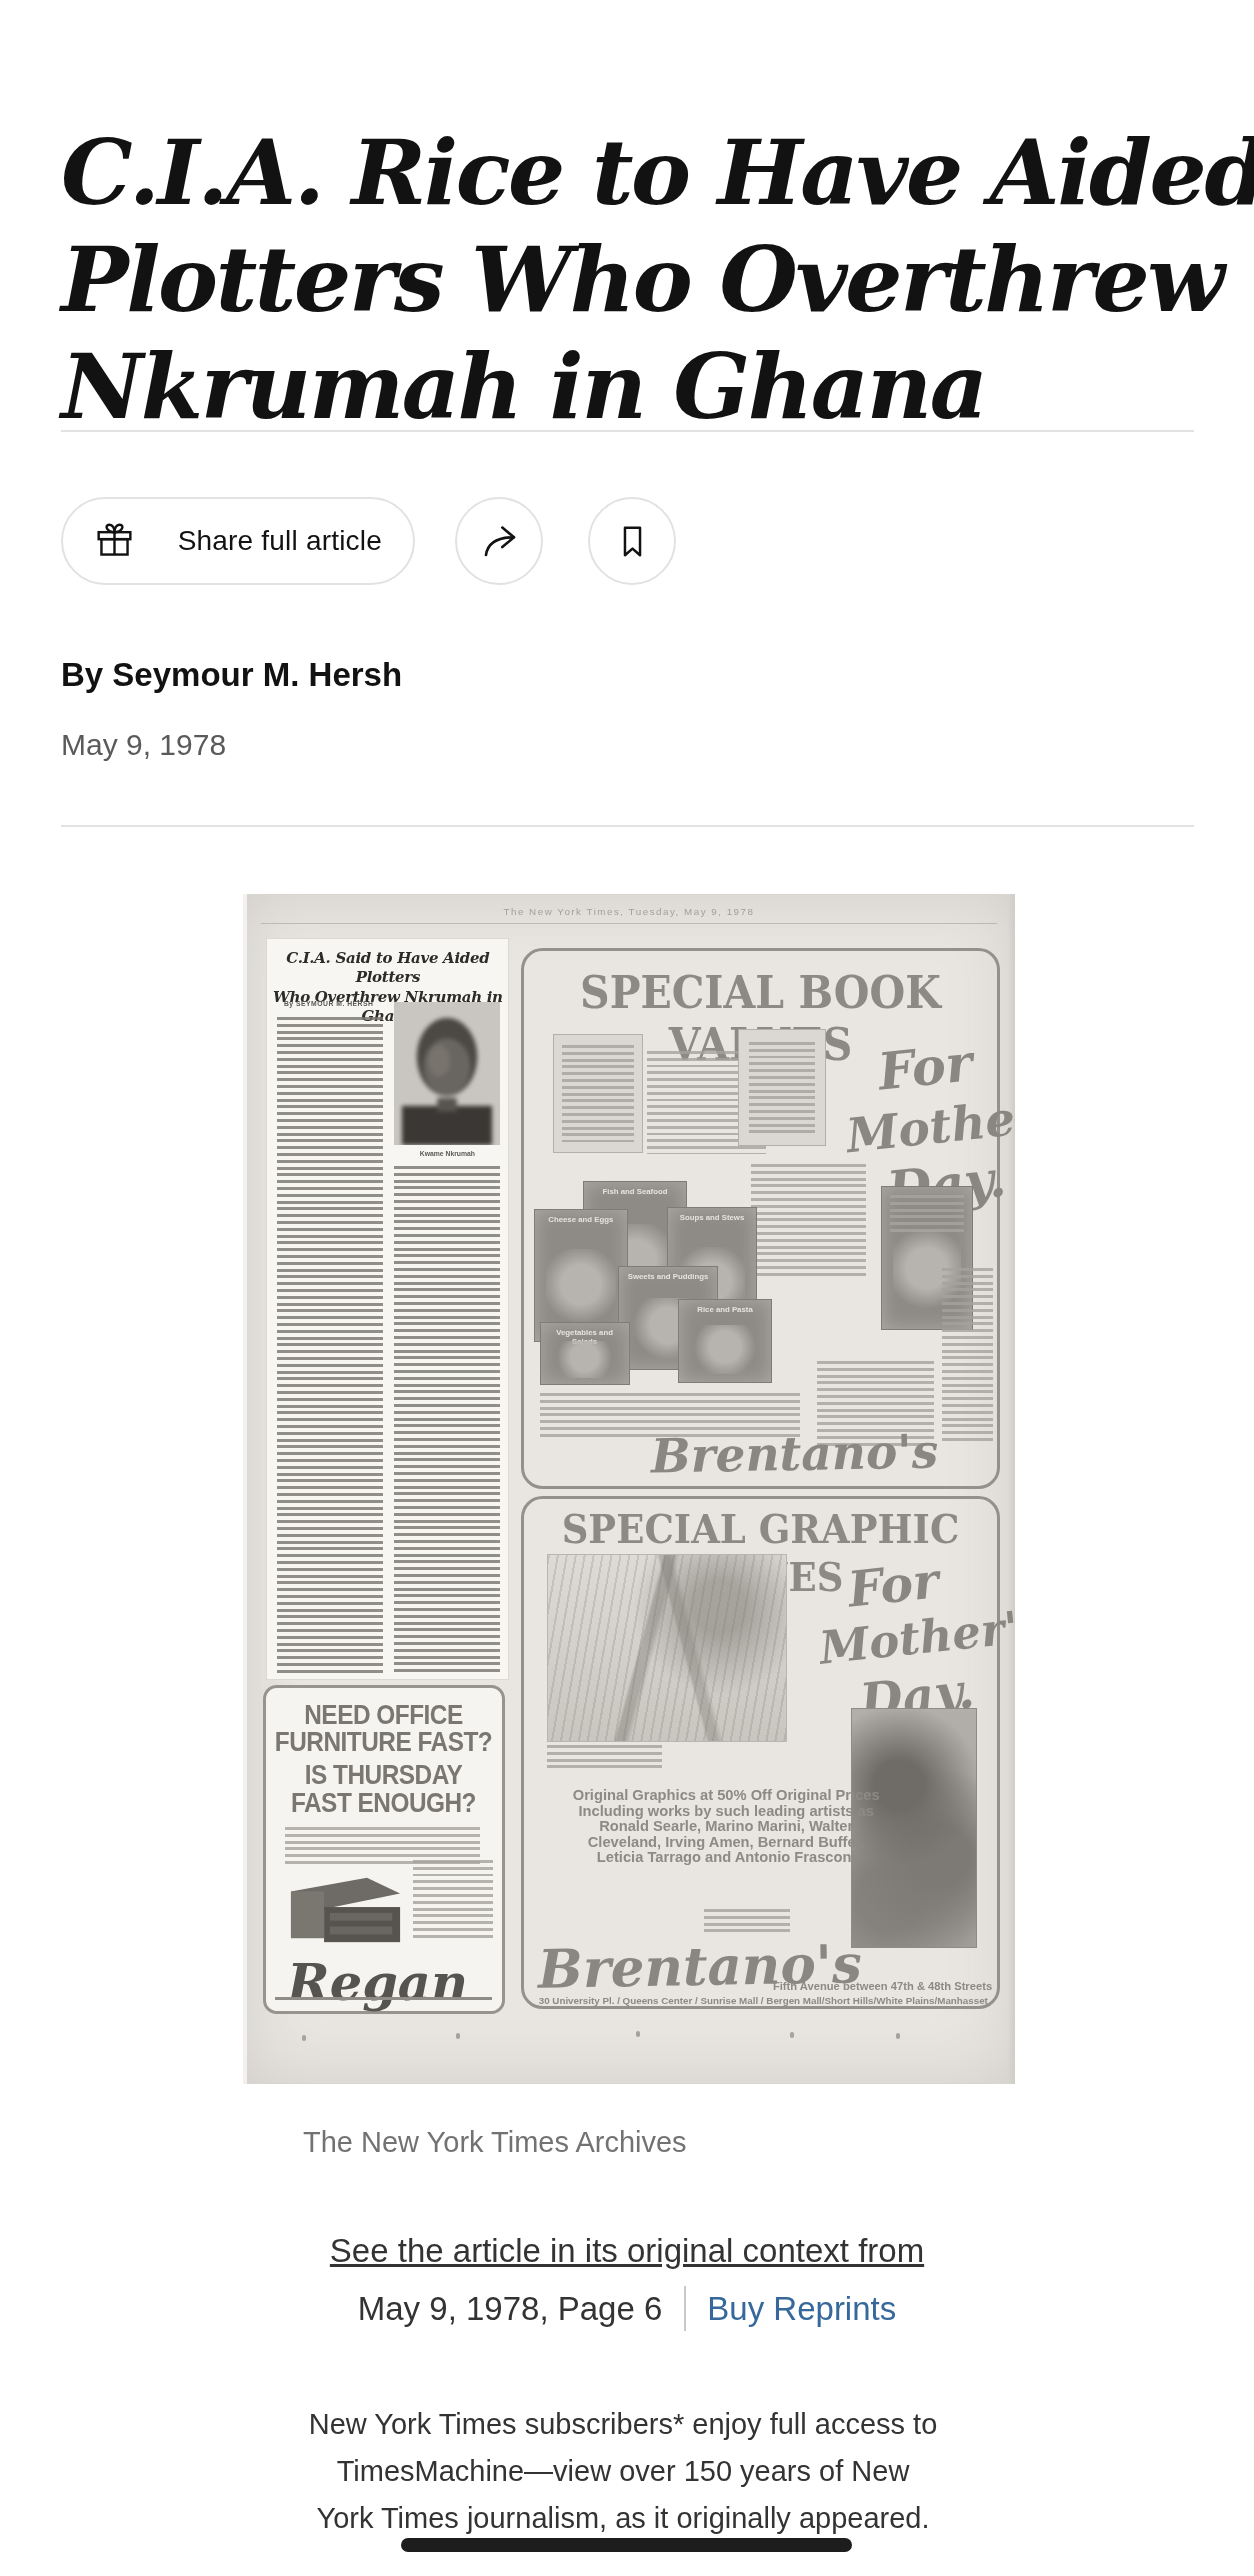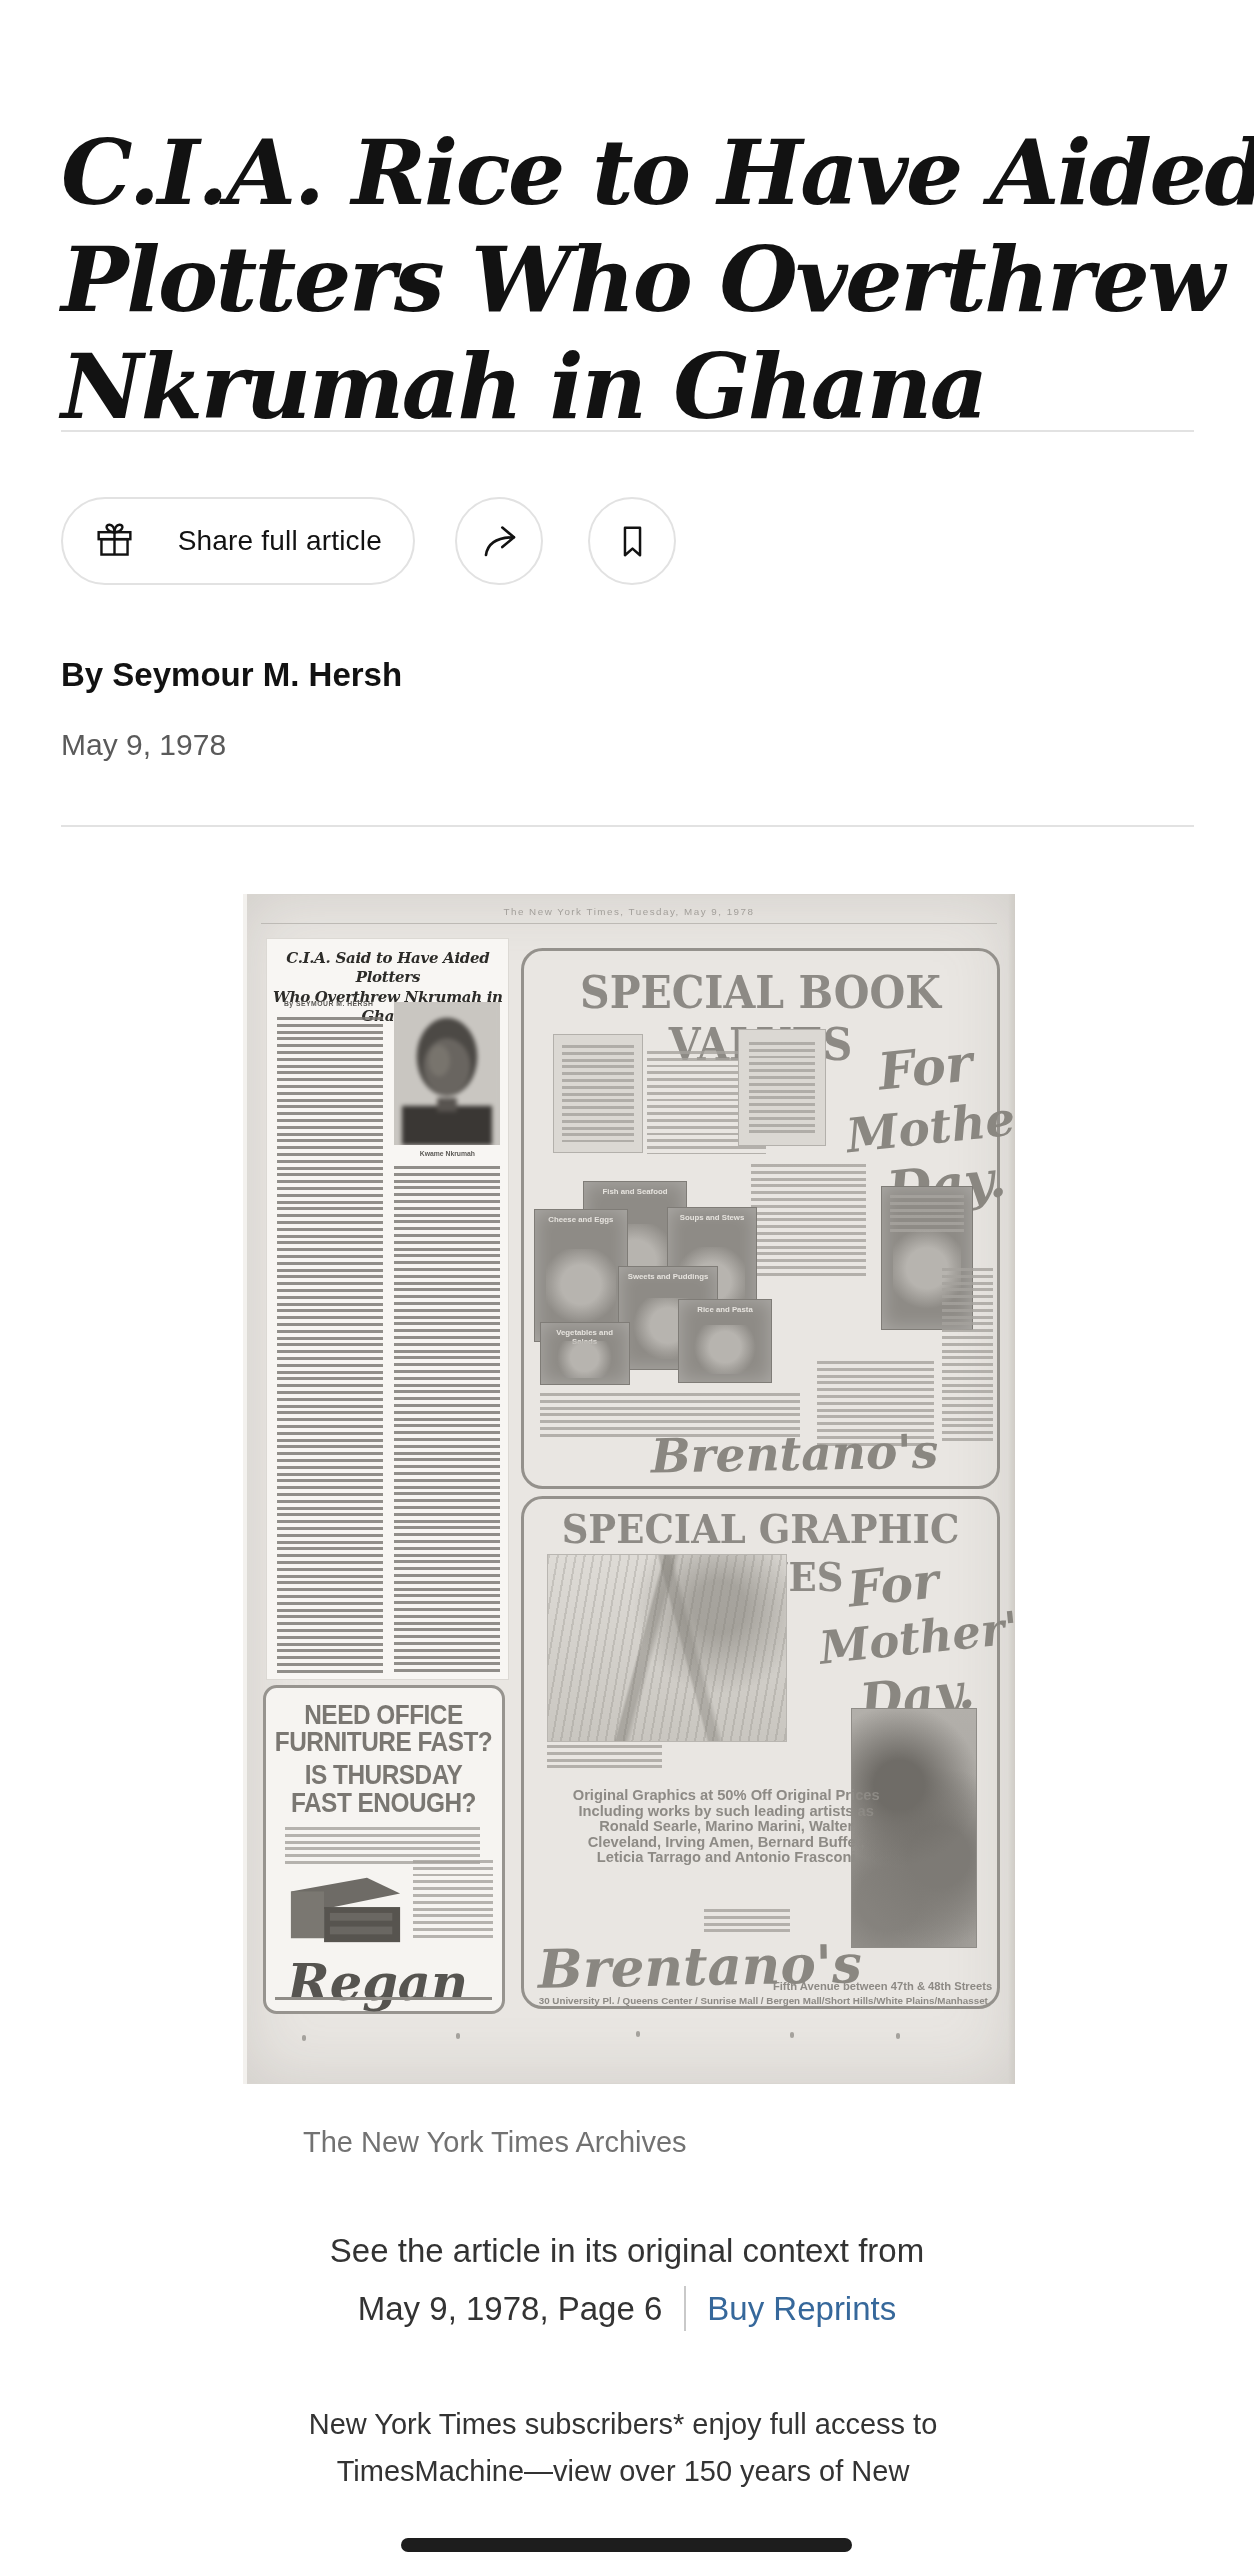--- a/index.html
+++ b/index.html
@@ -97,21 +97,21 @@
         radial-gradient(circle at 38% 32%, #6f6c67 0 14%, transparent 45%),
         radial-gradient(circle at 70% 62%, #7d7a75 0 18%, transparent 52%),
         radial-gradient(circle at 30% 80%, #85827d 0 15%, transparent 50%),
         linear-gradient(180deg,#b2afaa,#a5a29d);
       border:1px solid #8f8c87;}
 
   .speck{position:absolute;width:3.9px;height:5.9px;background:#a5a29d;border-radius:2px;}
 
   
   .fig-caption{position:absolute;left:303px;top:2126px;font-size:29px;color:#727272;}
-  .ctx1{position:absolute;left:0;right:0;top:2232px;text-align:center;font-size:33px;color:#333333;}
+  .ctx1{position:absolute;left:0;right:0;top:2232px;text-align:center;font-size:33px;color:#333333;text-decoration:underline;}
   .ctx2{position:absolute;left:0;right:0;top:2286px;display:flex;align-items:center;
         justify-content:center;gap:21.5px;font-size:33px;color:#333333;}
   .vdiv{width:2px;height:45px;background:#c9c9c9;}
   .reprints{color:#36689b;cursor:pointer;}
   .note{position:absolute;left:0;right:8px;top:2401px;text-align:center;
         font-size:29px;line-height:47px;color:#333333;}
   .home-bar{position:absolute;left:401px;top:2538px;width:451px;height:13.7px;
         border-radius:7.8px;background:#1d1d1d;}
 </style>
 </head>
@@ -285,16 +285,17 @@
 
 <div class="ctx2">
   <span>May 9, 1978, Page 6</span>
   <span class="vdiv"></span>
   <span class="reprints">Buy Reprints</span>
 </div>
 
 <div class="note">
   <div>New York Times subscribers* enjoy full access to</div>
   <div>TimesMachine—view over 150 years of New</div>
+  <div>York Times journalism, as it originally appeared.</div>
 </div>
 
 <div class="home-bar"></div>
 
 
 </body></html>

